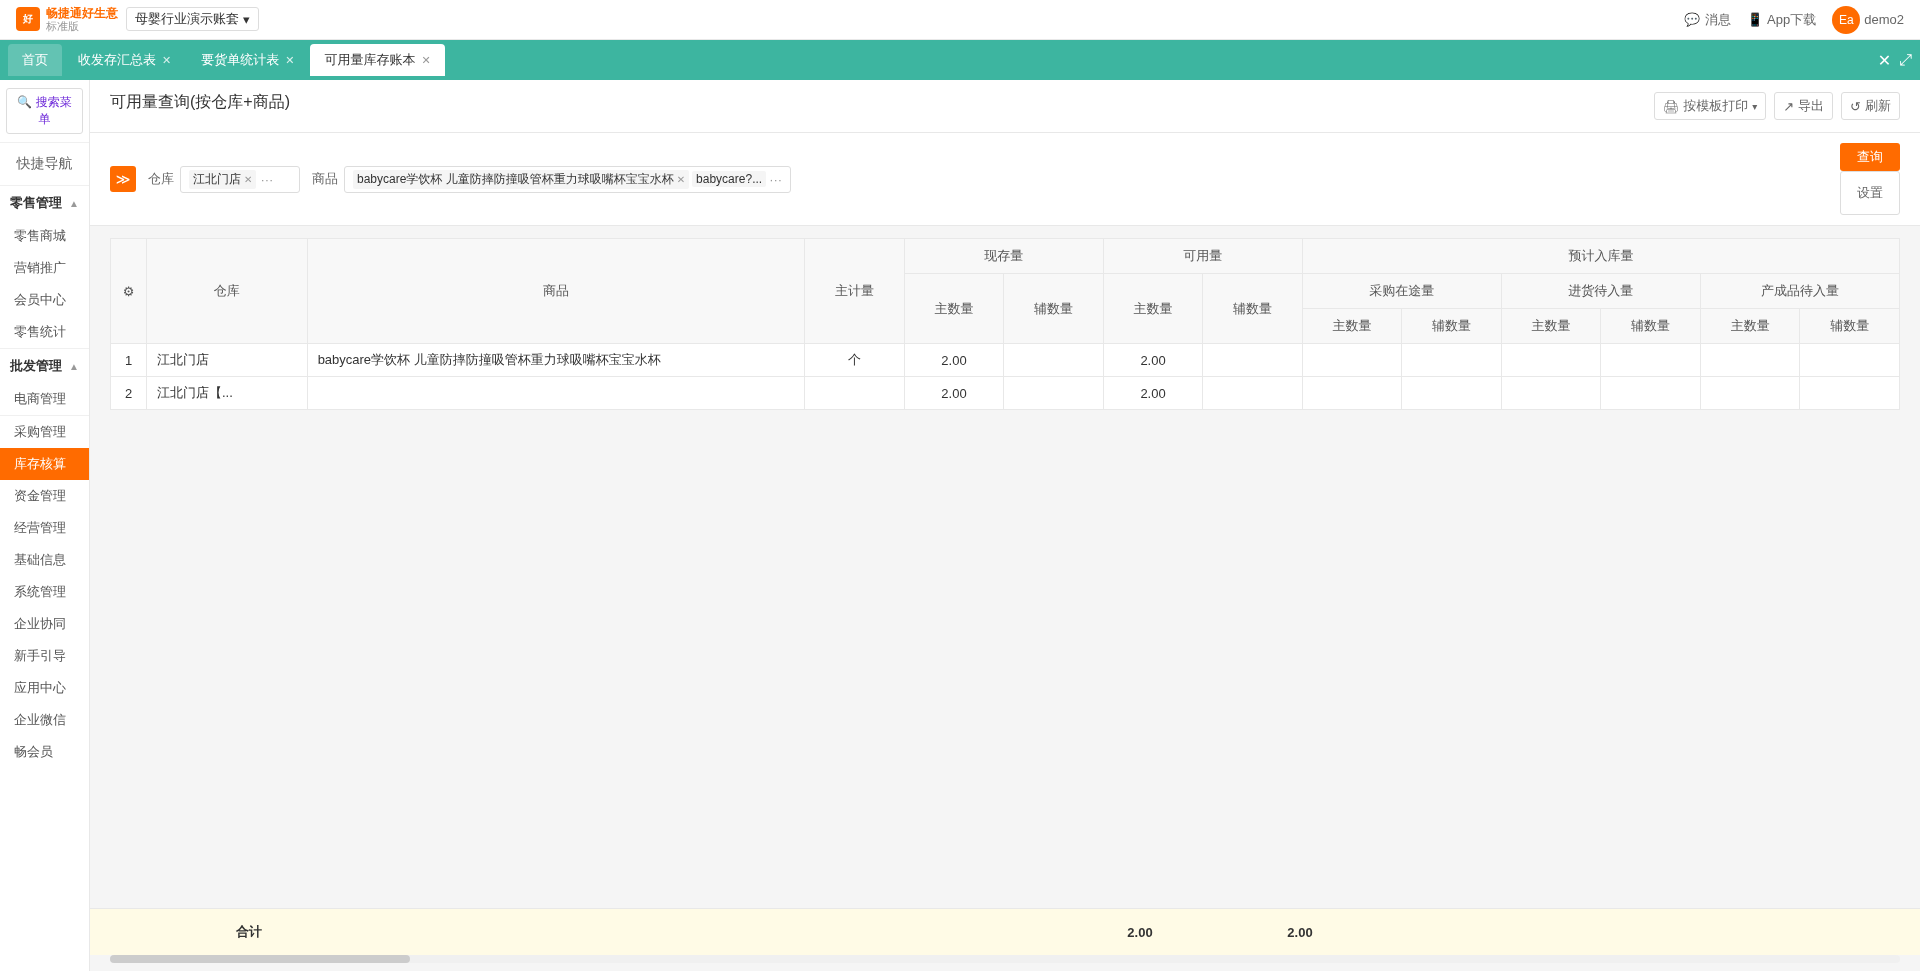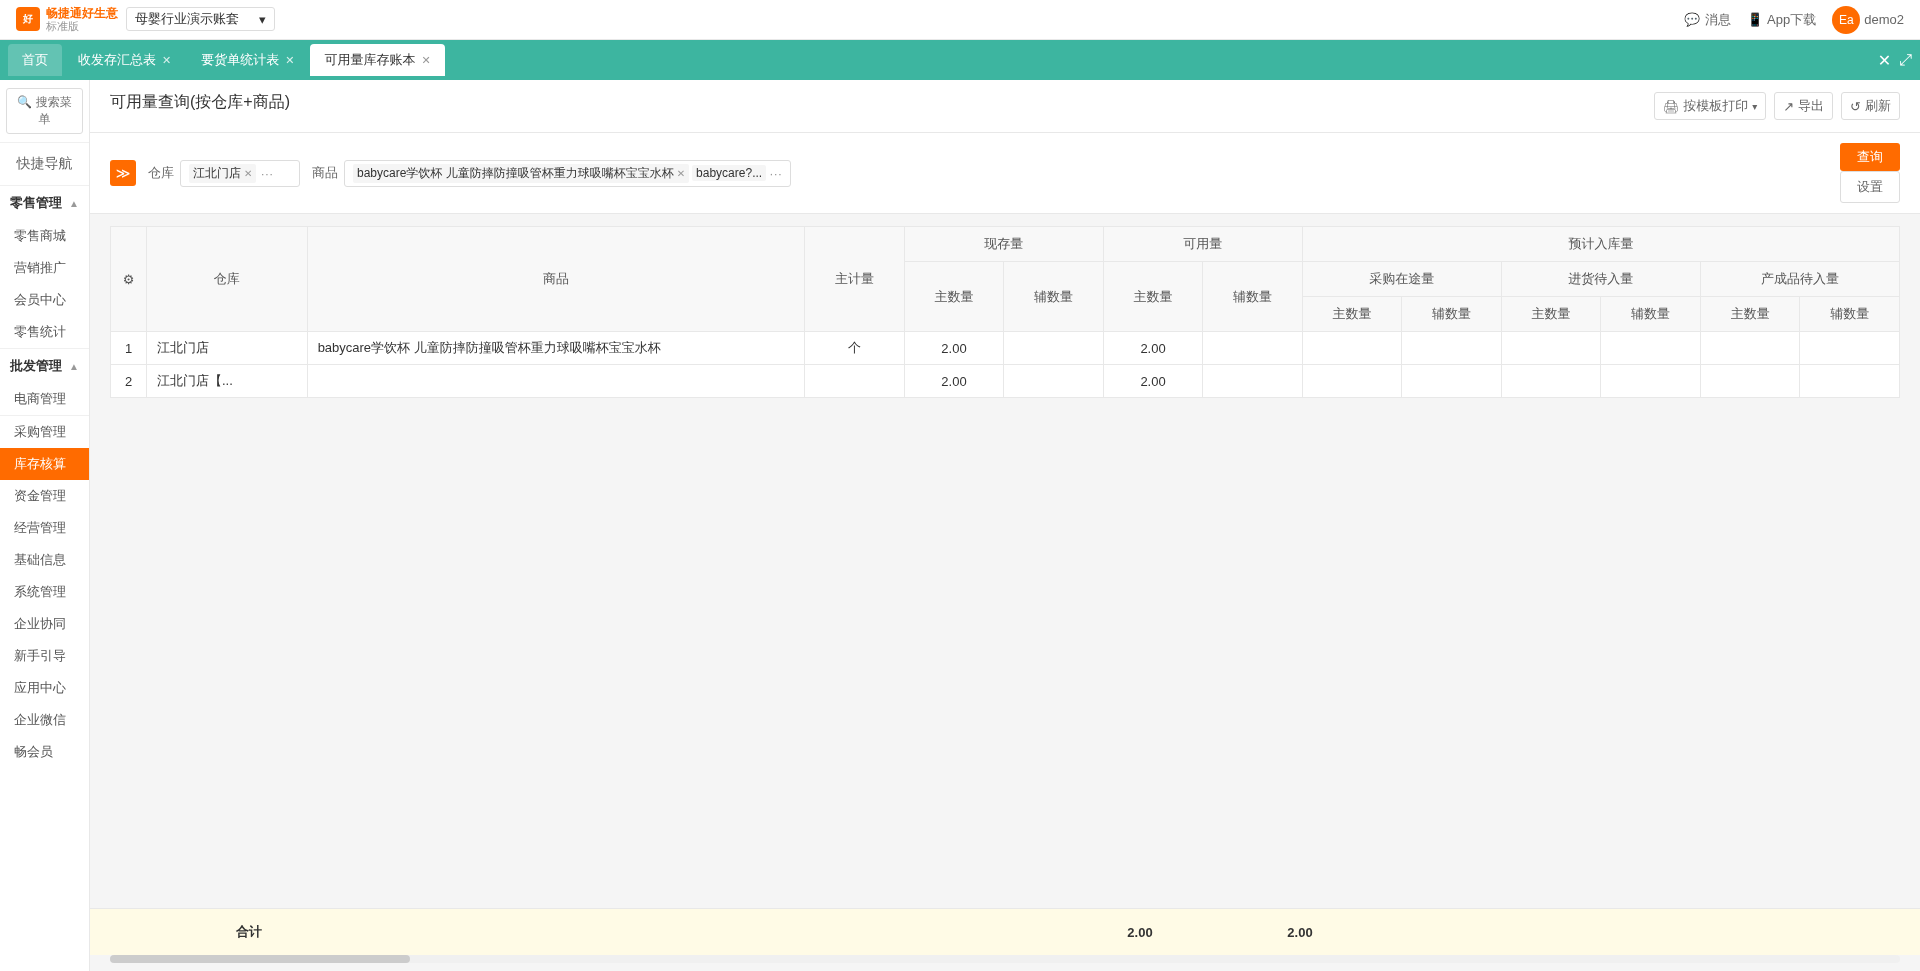--- a/index.html
+++ b/index.html
@@ -3,42 +3,42 @@
   <meta charset="utf-8">
   <style>
     * { box-sizing: border-box; margin: 0; padding: 0; }
     body { font-family: 'Microsoft YaHei', Arial, sans-serif; font-size: 13px; color: #333; background: #f0f2f5; display: flex; flex-direction: column; height: 971px; overflow: hidden; }
 
     
     .top-bar { height: 40px; background: #fff; display: flex; align-items: center; justify-content: space-between; padding: 0 16px; border-bottom: 1px solid #e8e8e8; flex-shrink: 0; }
     .top-bar-left { display: flex; align-items: center; gap: 8px; }
     .logo-area { display: flex; align-items: center; gap: 6px; }
     .logo-icon { width: 24px; height: 24px; background: #ff6b00; border-radius: 4px; display: flex; align-items: center; justify-content: center; color: #fff; font-size: 10px; font-weight: bold; }
-    .org-selector { display: flex; align-items: center; gap: 20px; font-size: 13px; color: #333; cursor: pointer; padding: 2px 8px; border: 1px solid #ddd; border-radius: 3px; background: #fff; }
+    .org-selector { display: flex; align-items: center; gap: 4px; font-size: 13px; color: #333; cursor: pointer; padding: 2px 8px; border: 1px solid #ddd; border-radius: 3px; background: #fff; }
     .top-bar-right { display: flex; align-items: center; gap: 16px; }
     .top-bar-action { display: flex; align-items: center; gap: 4px; color: #666; cursor: pointer; font-size: 13px; }
     .avatar { width: 28px; height: 28px; border-radius: 50%; background: #ff6b00; display: flex; align-items: center; justify-content: center; color: #fff; font-size: 12px; }
 
     
     .nav-tabs { height: 40px; background: #3db5a0; display: flex; align-items: center; padding: 8px 8px; gap: 2px; flex-shrink: 0; position: relative; }
     .nav-tab { height: 32px; padding: 0 14px; border-radius: 4px 4px 0 0; display: flex; align-items: center; gap: 6px; cursor: pointer; font-size: 13px; color: #fff; background: transparent; white-space: nowrap; }
     .nav-tab.active { background: #fff; color: #333; }
     .nav-tab.home { background: rgba(255,255,255,0.2); }
     .nav-tab .close-x { font-size: 11px; color: rgba(255,255,255,0.8); cursor: pointer; }
     .nav-tab.active .close-x { color: #999; }
     .nav-tabs-right { margin-left: auto; display: flex; align-items: center; gap: 8px; }
     .nav-icon-btn { color: #fff; cursor: pointer; font-size: 16px; }
 
     
     .main-layout { display: flex; flex: 1; overflow: hidden; }
 
     
     .sidebar { width: 90px; background: #fff; border-right: 1px solid #e8e8e8; display: flex; flex-direction: column; overflow-y: auto; flex-shrink: 0; }
     .sidebar-search { padding: 8px 6px; border-bottom: 1px solid #f0f0f0; }
-    .sidebar-search-btn { width: 100%; padding: 5px; background: #fff; border: 1px solid #ddd; border-radius: 3px; text-align: center; color: #737373; cursor: pointer; font-size: 12px; }
+    .sidebar-search-btn { width: 100%; padding: 5px; background: #fff; border: 1px solid #ddd; border-radius: 3px; text-align: center; color: #6d28d9; cursor: pointer; font-size: 12px; }
     .sidebar-nav { padding: 4px 0; border-bottom: 1px solid #f0f0f0; }
     .sidebar-nav-item { padding: 8px 6px; text-align: center; cursor: pointer; color: #666; font-size: 14px; }
     .sidebar-section { border-bottom: 1px solid #f0f0f0; }
     .sidebar-section-header { display: flex; align-items: center; justify-content: space-between; padding: 8px 10px; cursor: pointer; color: #333; font-size: 13px; font-weight: bold; }
     .sidebar-item { padding: 7px 10px 7px 14px; cursor: pointer; color: #555; font-size: 13px; }
     .sidebar-item.active { color: #fff; background: #ff6b00; }
 
     
     .content-area { flex: 1; overflow: auto; background: #f5f5f5; display: flex; flex-direction: column; }
 
@@ -51,21 +51,21 @@
     
     .filter-area { background: #fff; padding: 10px 20px; border-bottom: 1px solid #e8e8e8; display: flex; align-items: center; gap: 12px; flex-shrink: 0; }
     .filter-expand-btn { width: 26px; height: 26px; background: #ff6b00; border-radius: 3px; display: flex; align-items: center; justify-content: center; color: #fff; cursor: pointer; font-size: 14px; flex-shrink: 0; }
     .filter-group { display: flex; align-items: center; gap: 6px; }
     .filter-label { color: #666; font-size: 13px; white-space: nowrap; }
     .filter-input { display: flex; align-items: center; gap: 4px; border: 1px solid #ddd; border-radius: 3px; padding: 3px 8px; min-width: 120px; background: #fff; }
     .filter-tag { background: #f5f5f5; border-radius: 2px; padding: 1px 4px; display: flex; align-items: center; gap: 3px; font-size: 12px; }
     .filter-tag .tag-close { cursor: pointer; color: #999; font-size: 10px; }
     .filter-dots { color: #999; cursor: pointer; }
     .btn-query { background: #ff6b00; color: #fff; border: none; border-radius: 3px; padding: 5px 16px; cursor: pointer; font-size: 13px; }
-    .btn-settings { background: #fff; color: #666; border: 1px solid #ddd; border-radius: 3px; padding: 6px 16px; cursor: pointer; font-size: 13px; }
+    .btn-settings { background: #fff; color: #666; border: 1px solid #ddd; border-radius: 3px; padding: 12px 16px; cursor: pointer; font-size: 13px; }
 
     
     .table-container { flex: 1; overflow: auto; padding: 12px 20px; }
     .data-table { width: 100%; border-collapse: collapse; background: #fff; border: 1px solid #e8e8e8; font-size: 13px; }
     .data-table th { background: #f8f8f8; border: 1px solid #e8e8e8; padding: 8px 10px; text-align: center; color: #555; font-weight: normal; white-space: nowrap; }
     .data-table td { border: 1px solid #e8e8e8; padding: 7px 10px; text-align: center; color: #333; }
     .data-table .text-left { text-align: left; }
     .col-settings { width: 36px; }
 
     

